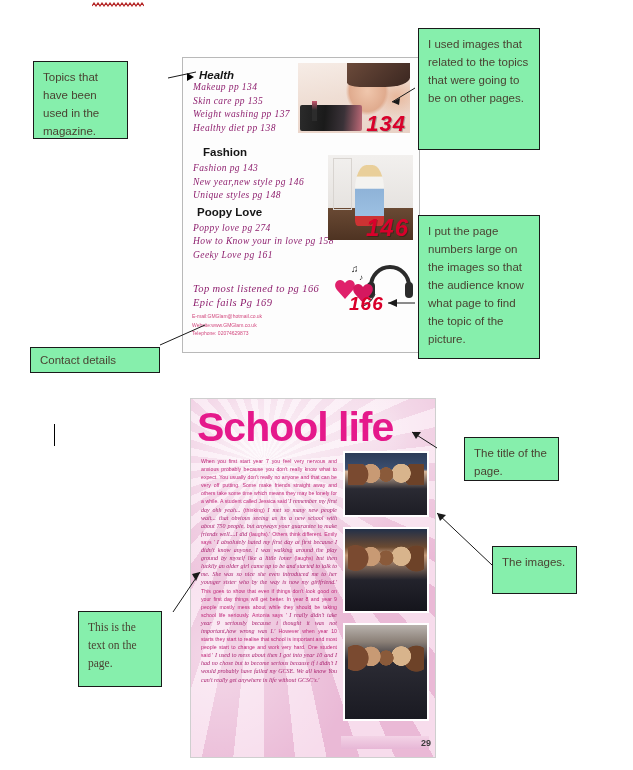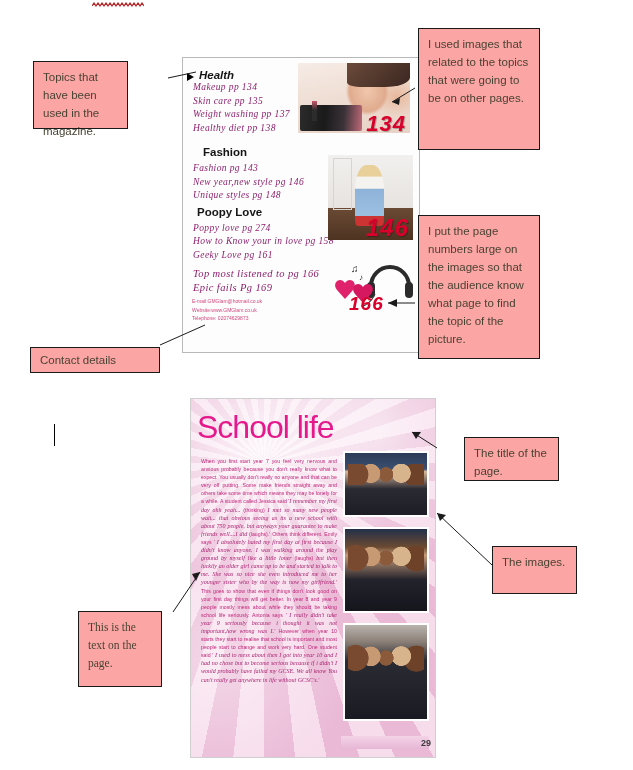--- a/index.html
+++ b/index.html
@@ -12,21 +12,21 @@
     height: 770px;
     position: relative;
     overflow: hidden;
     font-family: "Liberation Sans", sans-serif;
   }
 
   
   .callout {
     position: absolute;
     border: 1px solid #1a1a1a;
-    background: #fca5a5;
+    background: #86efac;
     box-sizing: border-box;
     color: #4a4332;
     font-family: "Liberation Sans", sans-serif;
     font-size: 11.5px;
     line-height: 18px;
     padding: 6px 8px 4px 9px;
     z-index: 40;
   }
   .callout p { margin: 0; }
 
@@ -190,22 +190,22 @@
       radial-gradient(circle at 28% 14%, rgba(255,255,255,.85) 0%, rgba(255,255,255,0) 42%),
       radial-gradient(circle at 78% 8%,  rgba(255,255,255,.55) 0%, rgba(255,255,255,0) 38%),
       radial-gradient(circle at 12% 72%, rgba(255,255,255,.45) 0%, rgba(255,255,255,0) 40%);
   }
   #school-title {
     position: absolute;
     left: 6px;
     top: 4px;
     margin: 0;
     font-family: "Liberation Sans", sans-serif;
-    font-weight: normal;
-    font-size: 32px;
+    font-weight: bold;
+    font-size: 41px;
     line-height: 48px;
     letter-spacing: -1px;
     color: #e5198b;
   }
   #school-body {
     position: absolute;
     left: 10px;
     top: 58px;
     width: 136px;
     margin: 0;
@@ -310,21 +310,21 @@
   <p class="sec-head" style="margin-top:11px;padding-left:20px;">Fashion</p>
   <p class="entry" style="margin-top:4px;">Fashion pg 143</p>
   <p class="entry">New year,new style  pg 146</p>
   <p class="entry">Unique styles pg 148</p>
 
   <p class="sec-head" style="margin-top:3px;padding-left:14px;">Poopy Love</p>
   <p class="entry" style="margin-top:4px;">Poppy love pg 274</p>
   <p class="entry">How to Know your in love pg 158</p>
   <p class="entry">Geeky Love pg 161</p>
 
-  <p class="entry" style="margin-top:5px;font-size:10.5px;">Top most listened to pg 166</p>
+  <p class="entry" style="margin-top:20px;font-size:10.5px;">Top most listened to pg 166</p>
   <p class="entry" style="font-size:10.5px;">Epic fails Pg 169</p>
 
   <div style="margin-top:3px;">
     <p class="contact">E-mail:GMGlam@hotmail.co.uk</p>
     <p class="contact">Website:www.GMGlam.co.uk</p>
     <p class="contact">Telephone: 02074629873</p>
   </div>
 </div>
 
 <div id="school-page">
@@ -358,21 +358,21 @@
   <polygon points="388,303 397,299 397,307" fill="#1a1a1a"></polygon>
   <line x1="160" y1="345" x2="205" y2="325" stroke="#1a1a1a" stroke-width="1"></line>
   <line x1="437" y1="448" x2="412" y2="432" stroke="#1a1a1a" stroke-width="1"></line>
   <polygon points="412,432 421,432 416,439" fill="#1a1a1a"></polygon>
   <line x1="492" y1="565" x2="437" y2="513" stroke="#1a1a1a" stroke-width="1"></line>
   <polygon points="437,513 446,515 440,521" fill="#1a1a1a"></polygon>
   <line x1="173" y1="612" x2="200" y2="572" stroke="#1a1a1a" stroke-width="1"></line>
   <polygon points="200,572 196,581 192,574" fill="#1a1a1a"></polygon>
 </svg>
 
-<div class="callout" style="left:33px; top:61px; width:95px; height:68px;">
+<div class="callout" style="left:33px; top:61px; width:95px; height:78px;">
   <p>Topics that have been used in the magazine.</p>
 </div>
 
 <div class="callout" style="left:418px; top:28px; width:122px; height:122px;">
   <p>I used images that related to the topics that were going to be on other pages.</p>
 </div>
 
 <div class="callout" style="left:418px; top:215px; width:122px; height:144px;">
   <p>I put the page numbers large on the images so that the audience know what page to find the topic of the picture.</p>
 </div>

